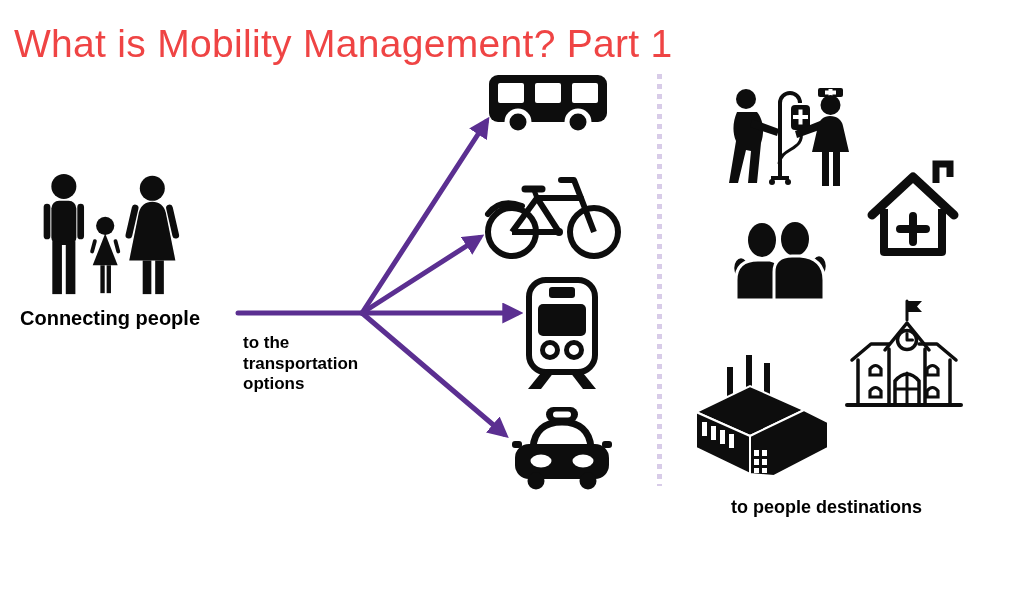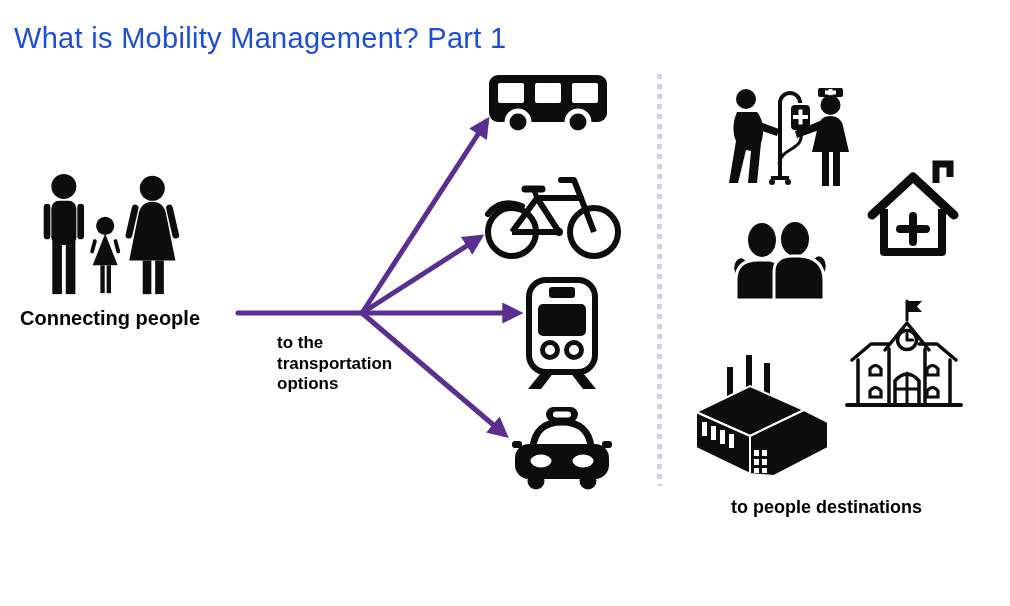--- a/index.html
+++ b/index.html
@@ -8,32 +8,32 @@
     position: relative;
     width: 1010px;
     height: 606px;
     background: #ffffff;
     overflow: hidden;
     font-family: "Liberation Sans", sans-serif;
   }
   .abs { position: absolute; }
   #page-title {
     left: 14px; top: 22px;
-    font-size: 29px;
+    font-size: 39px;
     font-weight: 500;
     letter-spacing: 0.3px;
-    color: #1d4ed8;
+    color: #ef4444;
   }
   .caption {
     color: #000000;
     font-weight: bold;
     line-height: 1.22;
   }
   #caption-connecting { left: 20px; top: 306px; font-size: 20px; }
-  #caption-options    { left: 243px; top: 333px; font-size: 17px; margin-left: 34px; }
+  #caption-options    { left: 243px; top: 333px; font-size: 17px; }
   #caption-destinations { left: 731px; top: 497px; font-size: 18px; }
   .caption span { display: block; }
 
   #divider {
     left: 657px; top: 74px;
     width: 5px; height: 412px;
     background: repeating-linear-gradient(
       to bottom,
       #d8cce8 0px, #d8cce8 5px,
       transparent 5px, transparent 10px

